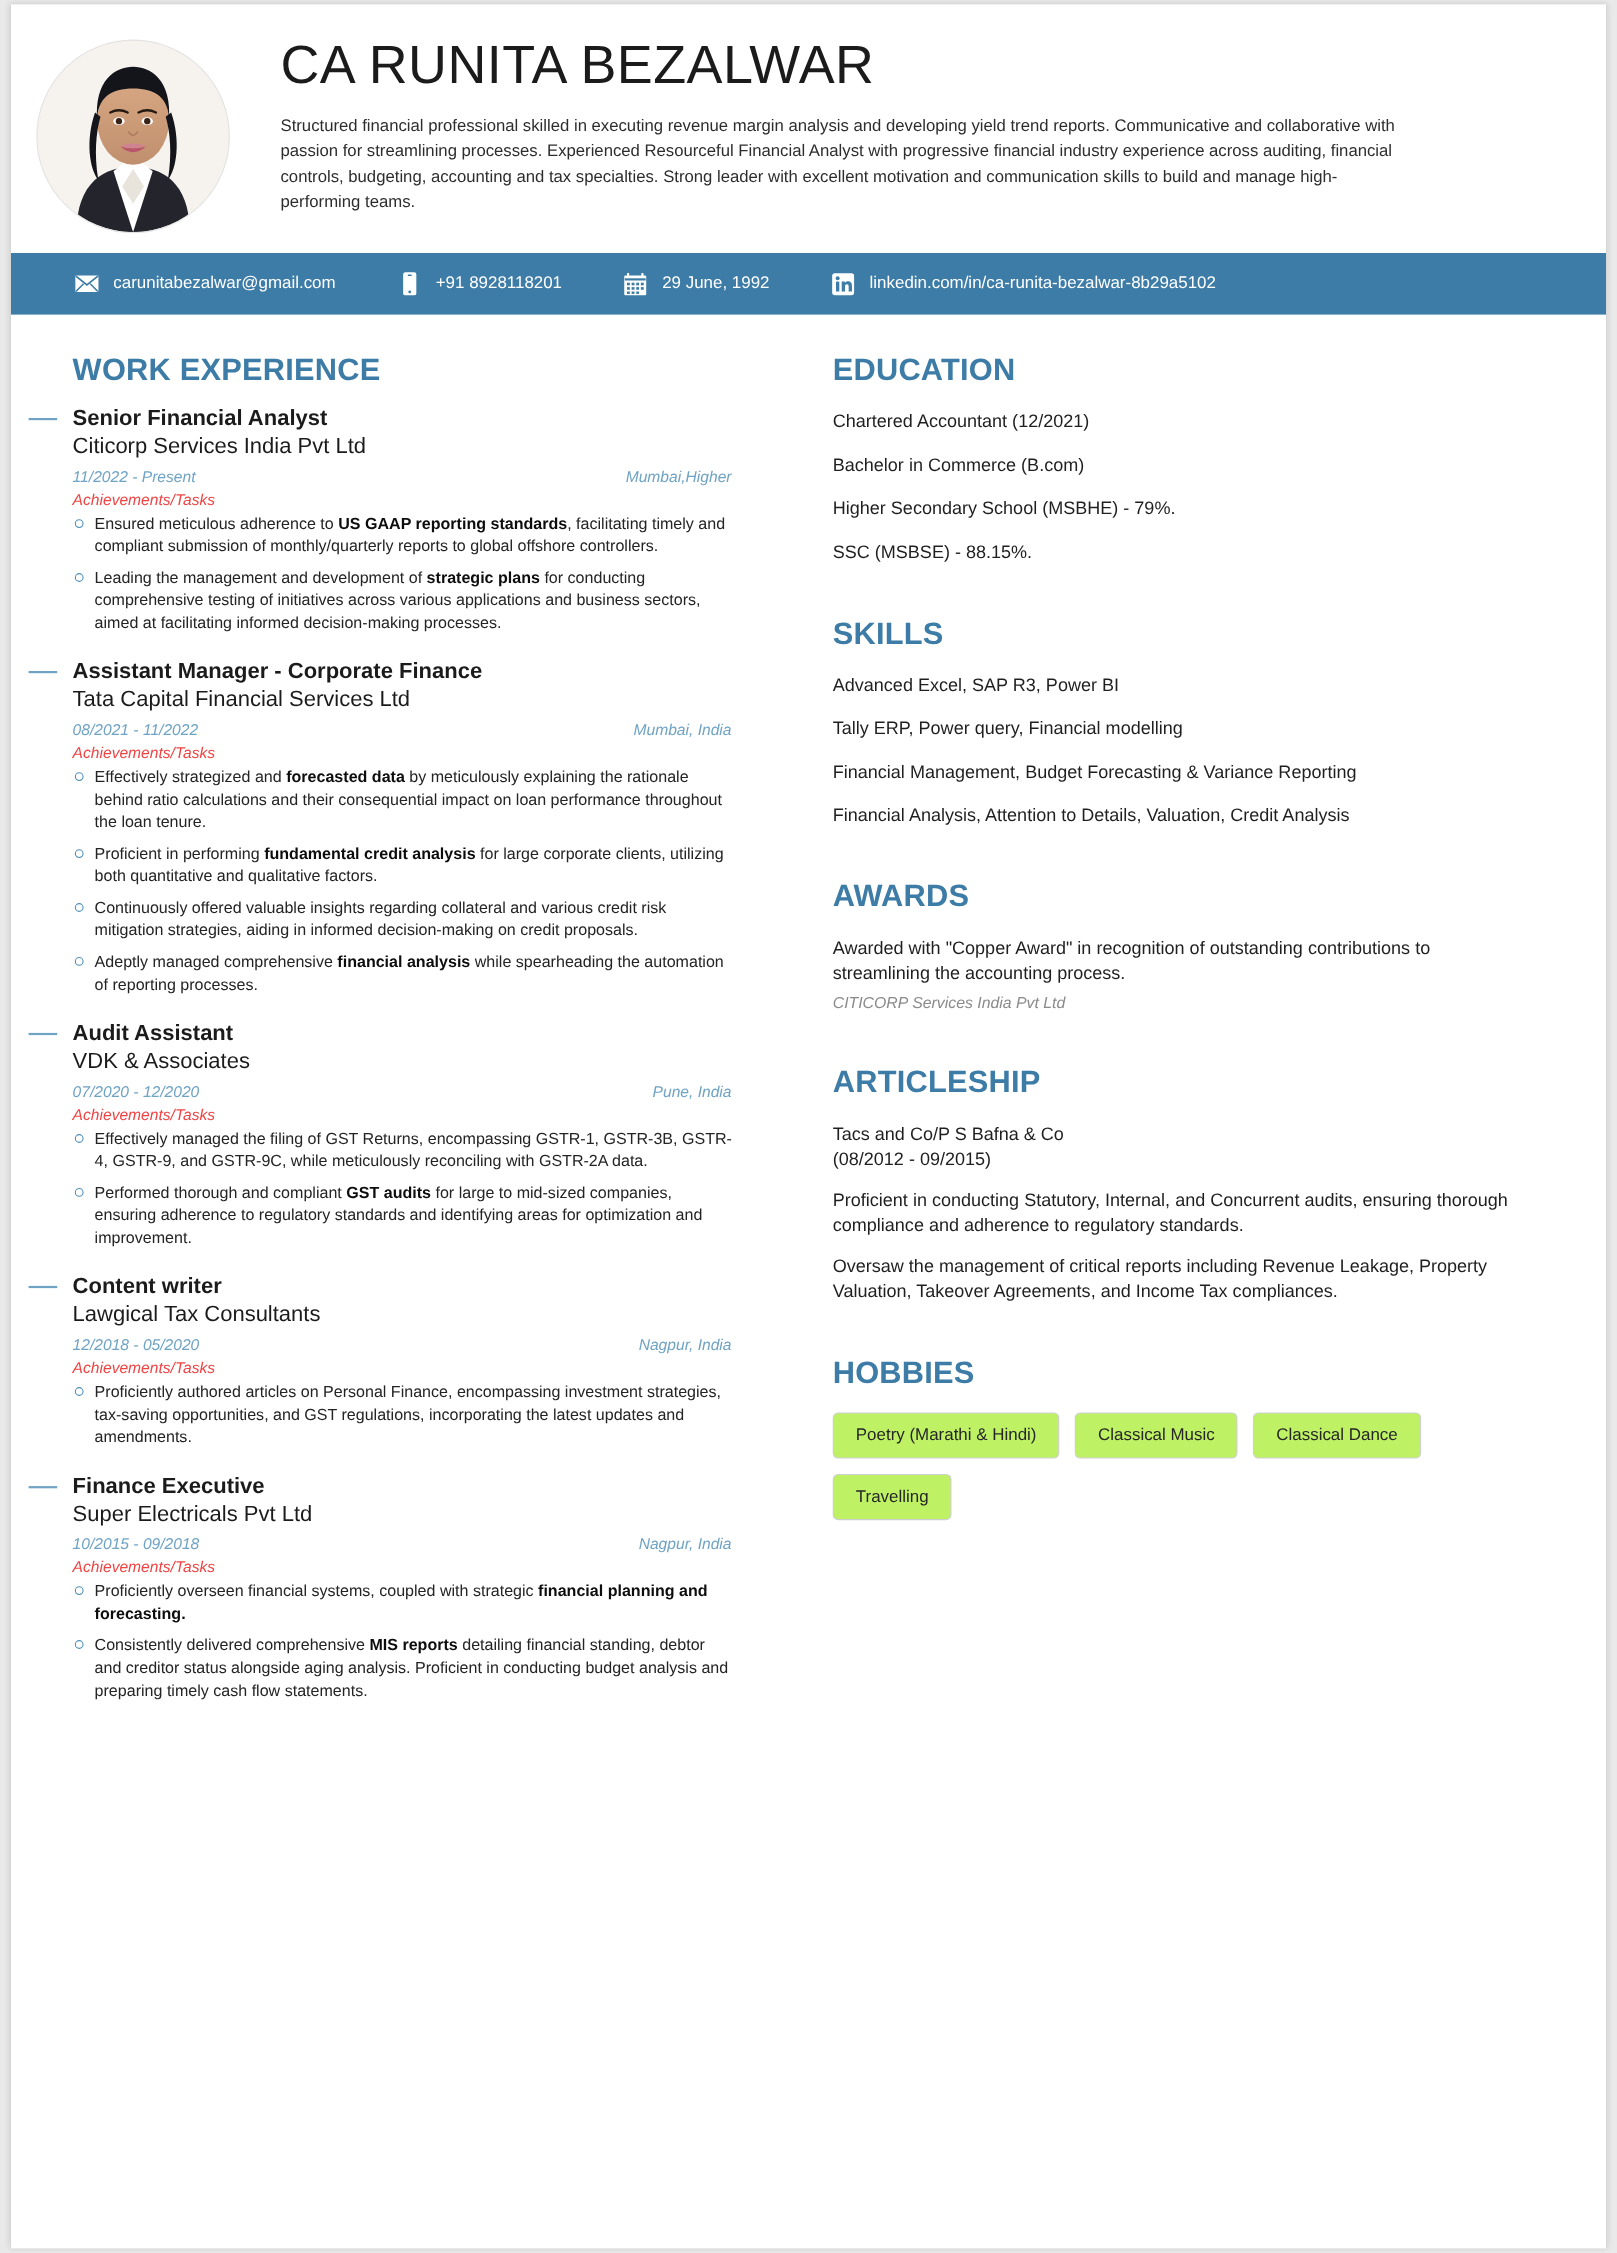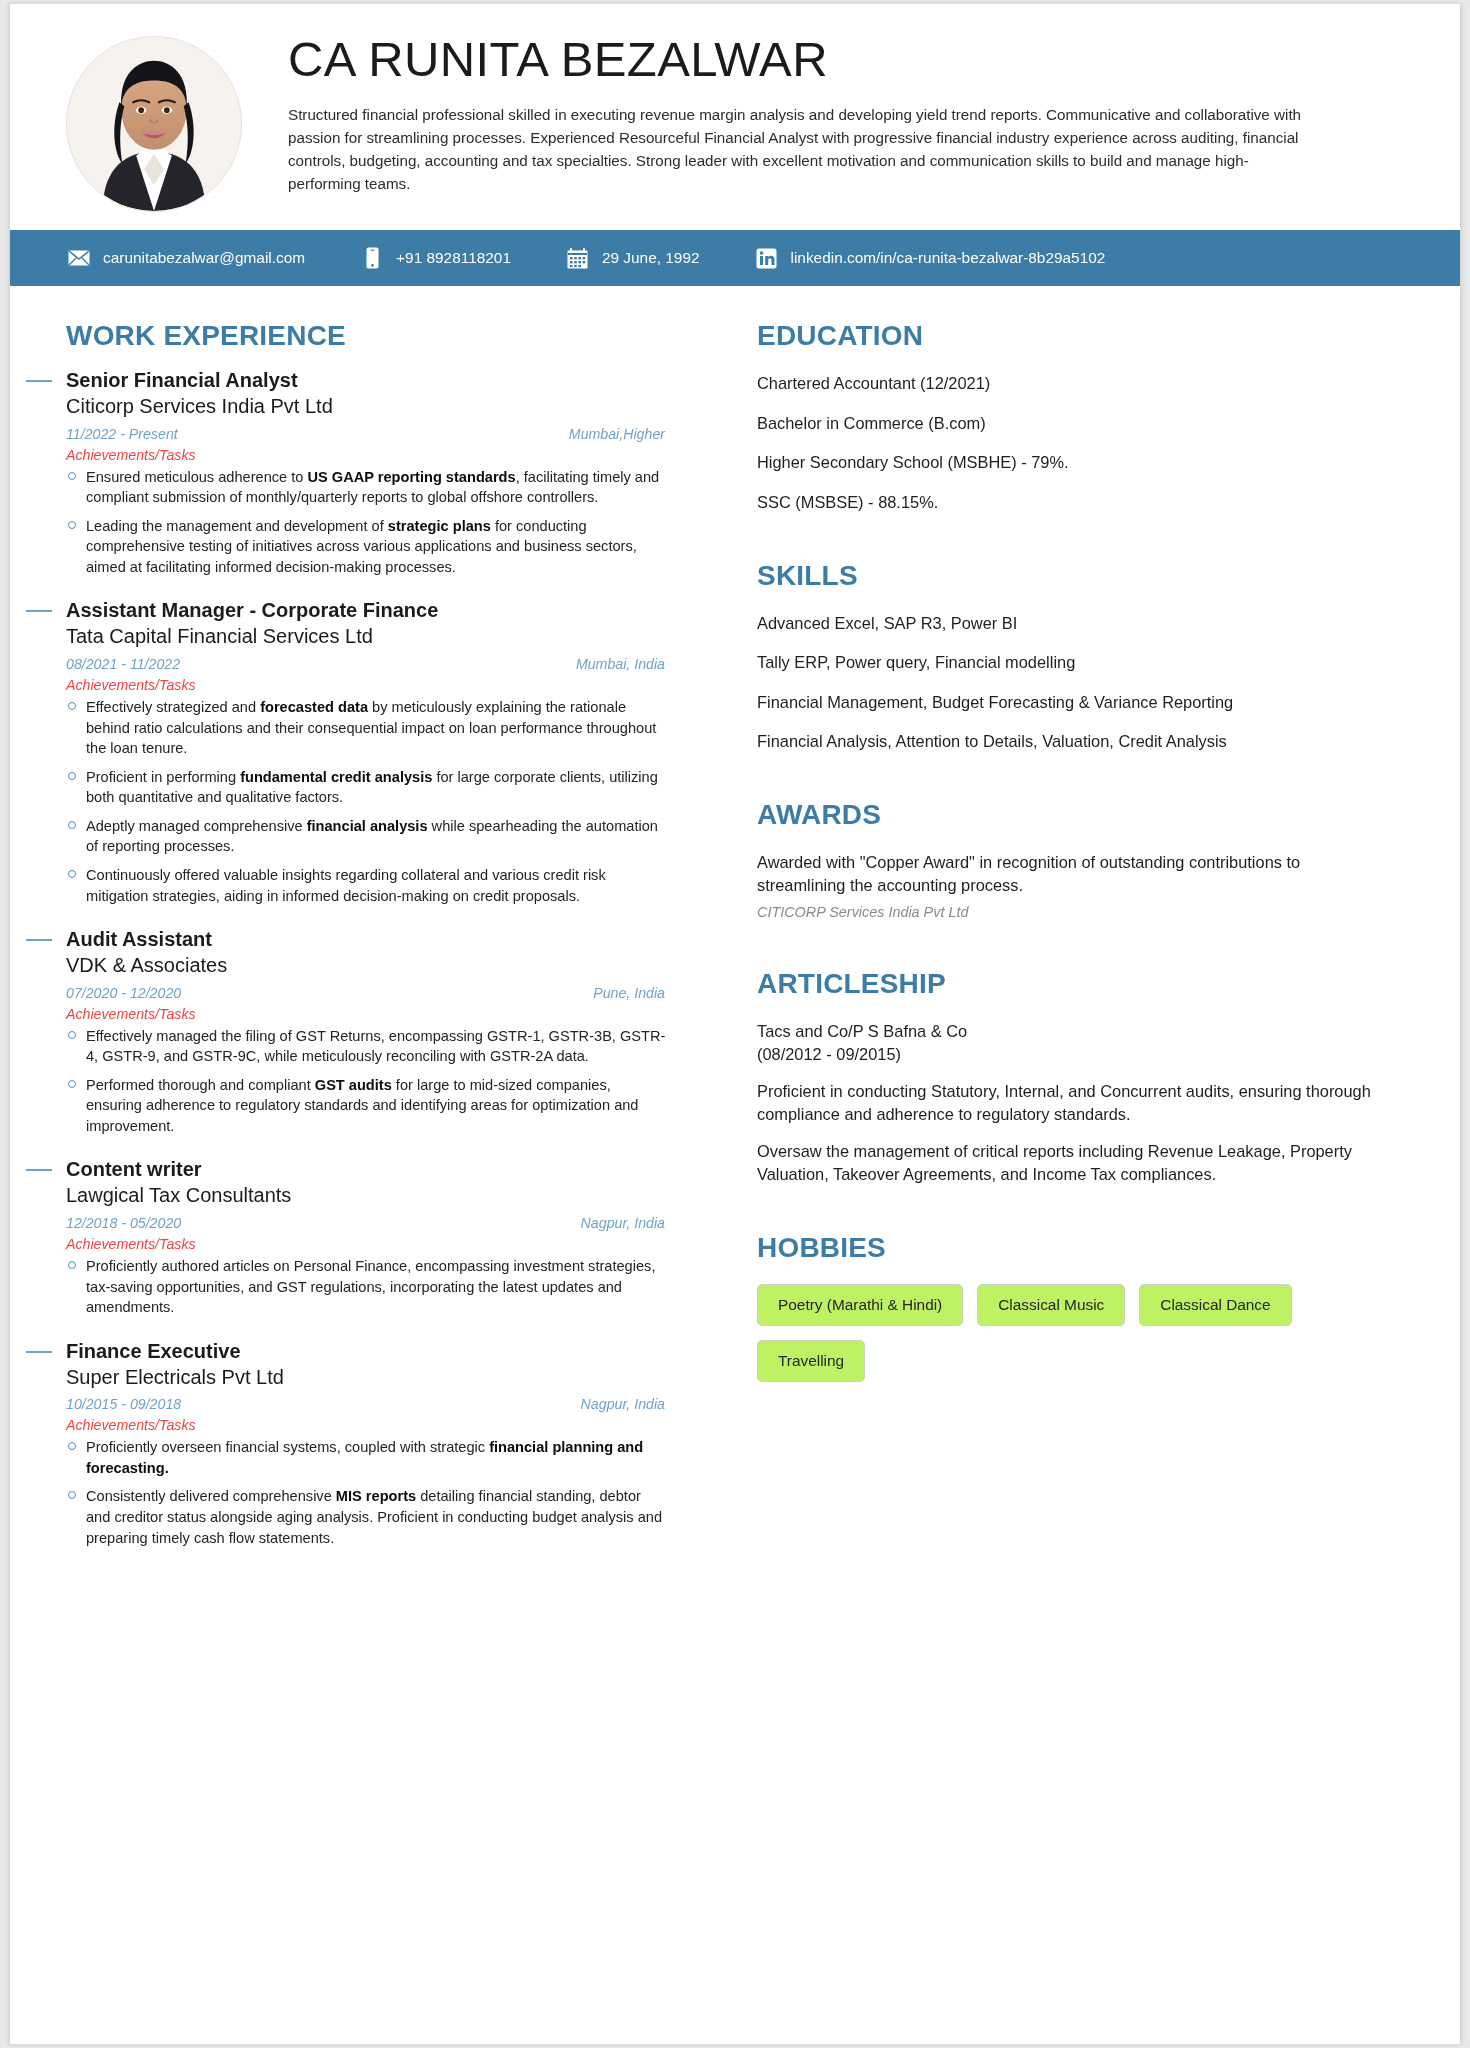--- a/index.html
+++ b/index.html
@@ -18,21 +18,21 @@
     border-left: 1px solid #d6d6d6;
     border-right: 1px solid #d6d6d6;
     box-shadow: 0 0 6px rgba(0,0,0,0.14);
     overflow: hidden;
   }
 
   
   .header {
     display: flex;
     align-items: flex-start;
-    padding: 26px 44px 18px 56px;
+    padding: 26px 44px 18px 23px;
   }
   .avatar {
     flex: 0 0 auto;
     width: 176px; height: 176px;
     border-radius: 50%;
     overflow: hidden;
     border: 1px solid #e2e2e2;
     background: #f3efe9;
     margin-top: 6px;
     position: relative;
@@ -321,22 +321,22 @@
             <div class="job-title">Assistant Manager - Corporate Finance</div>
             <div class="job-company">Tata Capital Financial Services Ltd</div>
             <div class="job-meta">
               <span class="job-date">08/2021 - 11/2022</span>
               <span class="job-loc">Mumbai, India</span>
             </div>
             <div class="ach-label">Achievements/Tasks</div>
             <ul class="bullets">
               <li>Effectively strategized and <b>forecasted data</b> by meticulously explaining the rationale behind ratio calculations and their consequential impact on loan performance throughout the loan tenure.</li>
               <li>Proficient in performing <b>fundamental credit analysis</b> for large corporate clients, utilizing both quantitative and qualitative factors.</li>
+              <li>Continuously offered valuable insights regarding collateral and various credit risk mitigation strategies, aiding in informed decision-making on credit proposals.</li>
               <li>Adeptly managed comprehensive <b>financial analysis</b> while spearheading the automation of reporting processes.</li>
-              <li>Continuously offered valuable insights regarding collateral and various credit risk mitigation strategies, aiding in informed decision-making on credit proposals.</li>
             </ul>
           </div>
           <div class="job">
             <span class="dash"></span>
             <div class="job-title">Audit Assistant</div>
             <div class="job-company">VDK &amp; Associates</div>
             <div class="job-meta">
               <span class="job-date">07/2020 - 12/2020</span>
               <span class="job-loc">Pune, India</span>
             </div>

